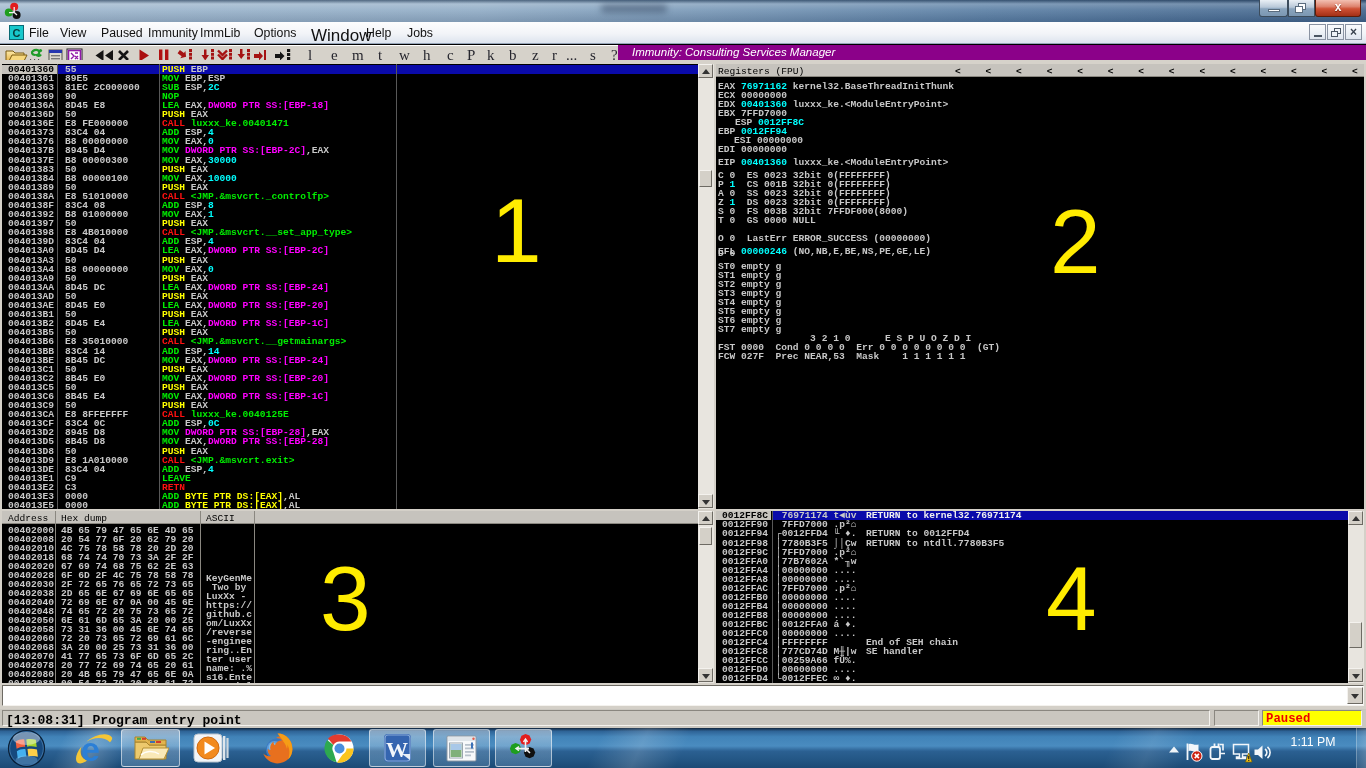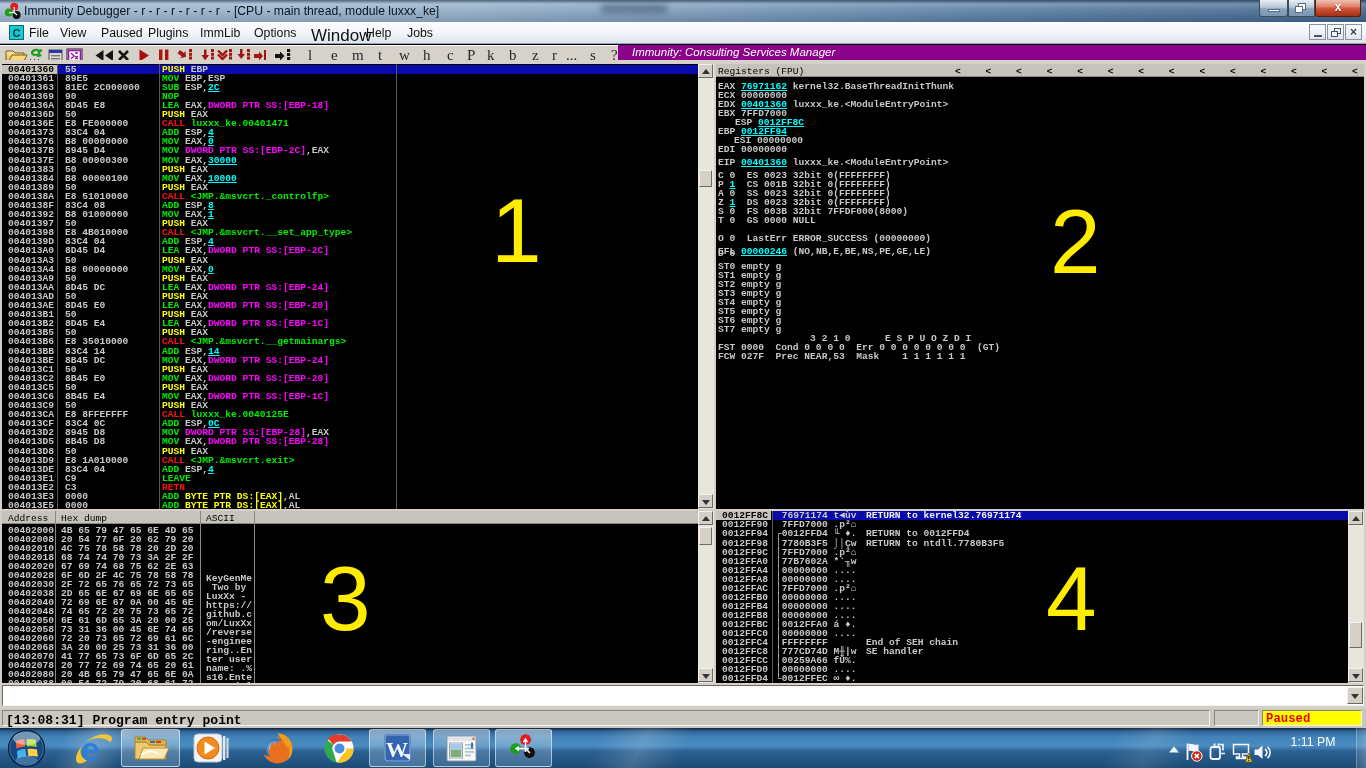--- a/index.html
+++ b/index.html
@@ -1,21 +1,21 @@
 <!DOCTYPE html>
 <html><head><meta charset="utf-8">
 <style>
 * { margin:0; padding:0; box-sizing:border-box; }
 html,body { width:1366px; height:768px; overflow:hidden; background:#000;
   font-family:"Liberation Sans",sans-serif; }
 .abs { position:absolute; }
 .mono { position:absolute; font-family:"Liberation Mono",monospace; font-weight:bold;
   font-size:9.6px; line-height:9.1px; color:#c8c8c8; white-space:pre; }
 .mono .y { color:#ffff00; } .mono .g { color:#00ee00; } .mono .r { color:#ff1010; }
-.mono .c { color:#00ffff;text-decoration:underline; } .mono .m { color:#ff00ff; } .mono .k { color:#000; }
+.mono .c { color:#00ffff; } .mono .m { color:#ff00ff; } .mono .k { color:#000; }
 .mono .w { color:#f0f0f0; }
 .hdr { position:absolute; font-family:"Liberation Mono",monospace; font-weight:normal;
   font-size:9.6px; color:#000; white-space:pre; }
 .sb { position:absolute; background:#d4d0c8; }
 .sbbtn { position:absolute; width:15px; height:14px; background:#d4d0c8;
   border:1px solid; border-color:#f4f2ee #6d6a63 #6d6a63 #f4f2ee; }
 .sbthumb { position:absolute; width:13px; background:#d4d0c8;
   border:1px solid; border-color:#f4f2ee #6d6a63 #6d6a63 #f4f2ee; left:1px; }
 .tri { position:absolute; width:0; height:0; }
 .vline { position:absolute; width:1px; background:#585858; }
@@ -51,41 +51,40 @@
 <div class="abs" style="left:0;top:0;width:1366px;height:22px;
  background:linear-gradient(90deg,#9db6cd 0%,#8fabc5 35%,#587da3 72%,#3f628a 100%);">
  <div class="abs" style="left:0;top:0;width:1366px;height:22px;
   background:linear-gradient(180deg,rgba(25,45,70,0.55) 0%,rgba(255,255,255,0.25) 18%,rgba(255,255,255,0.10) 45%,rgba(0,0,20,0.10) 100%);"></div>
  <svg class="abs" style="left:4px;top:2px;" width="18" height="18" viewBox="0 0 18 18">
    <circle cx="10.2" cy="4.8" r="4" fill="#e21d1d"></circle>
    <circle cx="4.8" cy="10.6" r="4" fill="#1e9e1e"></circle>
    <circle cx="12.6" cy="13" r="4" fill="#101010"></circle>
    <path d="M10.2 5 L10.2 10.5 M5 10.6 L10.5 10.6 M10.2 10.5 L13 13" stroke="#f0f0f0" stroke-width="1.3" fill="none"></path>
  </svg>
- <div class="abs" style="left:24px;top:4px;font-size:12.2px;color:#0b1523;letter-spacing:0px;">Immunity Debugger - r - r - r - r - r - r&nbsp; - [CPU - main thread, module luxxx_ke]</div>
  <div class="abs" style="left:601px;top:4px;width:66px;height:9px;background:rgba(25,42,68,0.38);border-radius:3px;filter:blur(3px);"></div>
 
  <div class="abs" style="left:1259px;top:0;width:29px;height:17px;background:linear-gradient(180deg,#e9eff5,#b8c8d8 45%,#8aa4bd 55%,#7b97b2);border:1px solid #3c4c5c;border-top:none;border-radius:0 0 3px 3px;">
    <div class="abs" style="left:8px;top:9px;width:12px;height:3px;background:#fdfeff;border:1px solid #5a6c7e;"></div>
  </div>
  <div class="abs" style="left:1288px;top:0;width:27px;height:17px;background:linear-gradient(180deg,#e9eff5,#b8c8d8 45%,#8aa4bd 55%,#7b97b2);border:1px solid #3c4c5c;border-top:none;">
    <div class="abs" style="left:9px;top:3px;width:8px;height:7px;background:#fdfeff;border:1px solid #5a6c7e;"></div>
    <div class="abs" style="left:6px;top:6px;width:8px;height:7px;background:#fdfeff;border:1px solid #5a6c7e;"></div>
  </div>
  <div class="abs" style="left:1315px;top:0;width:46px;height:17px;background:linear-gradient(180deg,#f3c0b2,#de8570 40%,#cf5135 55%,#a33016);border:1px solid #5c1c08;border-top:none;border-radius:0 0 3px 3px;
   color:#fff;font-weight:bold;font-size:12px;text-align:center;line-height:15px;text-shadow:0 1px 1px #701d08;">x</div>
 </div>
 
 <div class="abs" style="left:0;top:22px;width:1366px;height:22px;
  background:linear-gradient(180deg,#fdfdfe 0%,#f2f4f8 55%,#dde4ee 100%);border-bottom:1px solid #96a5b8;">
  <div class="abs" style="left:9px;top:3px;width:15px;height:15px;background:#18c8cc;border:1px solid #0a6a74;color:#083a3a;font-weight:bold;font-size:11px;text-align:center;line-height:14px;">C</div>
  <div class="abs" style="left:29px;top:4px;font-size:12.3px;color:#111;">File</div>
  <div class="abs" style="left:60px;top:4px;font-size:12.3px;color:#111;">View</div>
  <div class="abs" style="left:101px;top:4px;font-size:12.3px;color:#111;">Paused</div>
- <div class="abs" style="left:148px;top:4px;font-size:12.3px;color:#111;">Plugins</div>
+ <div class="abs" style="left:148px;top:4px;font-size:12.3px;color:#111;">Immunity</div>
  <div class="abs" style="left:200px;top:4px;font-size:12.3px;color:#111;">ImmLib</div>
  <div class="abs" style="left:254px;top:4px;font-size:12.3px;color:#111;">Options</div>
  <div class="abs" style="left:311px;top:4px;font-size:17px;color:#111;">Window</div>
  <div class="abs" style="left:366px;top:4px;font-size:12.3px;color:#111;">Help</div>
  <div class="abs" style="left:407px;top:4px;font-size:12.3px;color:#111;">Jobs</div>
 
  <div class="abs" style="left:1309px;top:2px;width:17px;height:16px;background:linear-gradient(180deg,#fbfcfd,#dfe6ef);border:1px solid #8a93a2;">
    <div class="abs" style="left:4px;top:10px;width:8px;height:2px;background:#4a5562;"></div>
     </div>
  <div class="abs" style="left:1327px;top:2px;width:17px;height:16px;background:linear-gradient(180deg,#fbfcfd,#dfe6ef);border:1px solid #8a93a2;">

